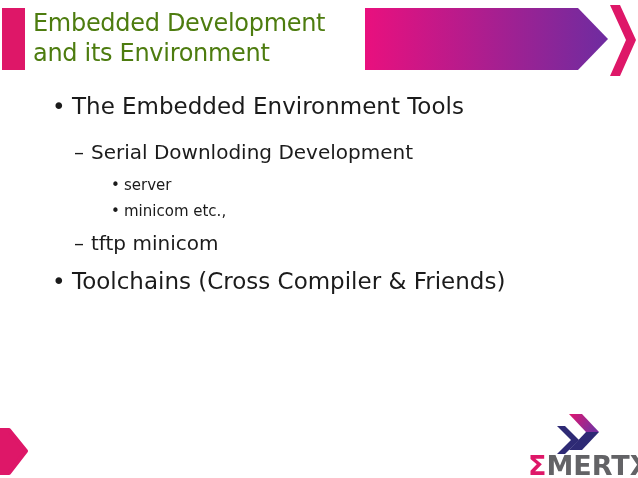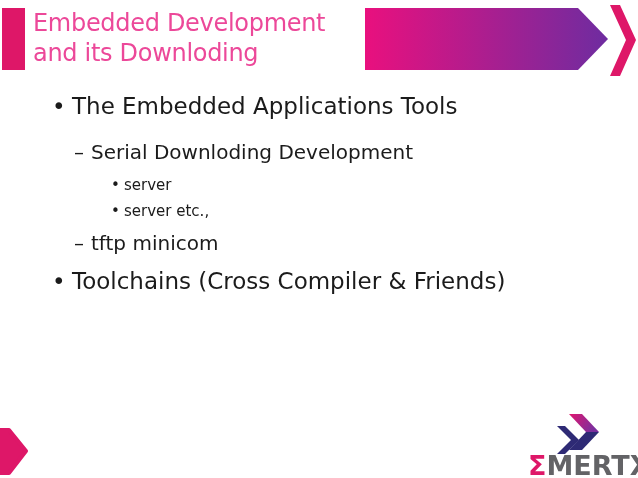--- a/index.html
+++ b/index.html
@@ -18,21 +18,21 @@
     position: absolute;
     left: 2px; top: 8px;
     width: 23px; height: 62px;
   }
   .slide-title {
     position: absolute;
     left: 33px; top: 8px;
     font-size: 24px;
     line-height: 30px;
     letter-spacing: -0.3px;
-    color: #ec4899;
+    color: #4d7c0f;
     white-space: nowrap;
   }
   .banner-svg {
     position: absolute;
     left: 362px; top: 0;
   }
 
   
   .bullet-line {
     position: absolute;
@@ -78,52 +78,52 @@
 <body>
 
 <div class="slide">
 
   <svg class="title-accent" width="23" height="62" viewBox="0 0 23 62">
     <rect x="0" y="0" width="23" height="62" fill="#DE1768"></rect>
   </svg>
 
   <div class="slide-title">
     <div>Embedded Development</div>
-    <div>and its Downloding</div>
+    <div>and its Environment</div>
   </div>
 
   <svg class="banner-svg" width="276" height="80" viewBox="0 0 276 80">
     <defs>
       <linearGradient id="bannerGrad" x1="0" y1="0" x2="1" y2="0">
         <stop offset="0" stop-color="#E9107E"></stop>
         <stop offset="1" stop-color="#6E2CA0"></stop>
       </linearGradient>
     </defs>
     <polygon points="3,8 216,8 246,39 216,70 3,70" fill="url(#bannerGrad)"></polygon>
     <polygon points="248,5 258,5 274,40 258,76 248,76 264,40" fill="#DE1768"></polygon>
   </svg>
 
   <div class="bullet-line lvl1" style="left:52px; top:93px;">
     <span class="marker">•</span>
-    <span>The Embedded Applications Tools</span>
+    <span>The Embedded Environment Tools</span>
   </div>
 
   <div class="bullet-line lvl2" style="left:74px; top:140px;">
     <span class="marker">–</span>
     <span>Serial Downloding Development</span>
   </div>
 
   <div class="bullet-line lvl3" style="left:111px; top:176px;">
     <span class="marker">•</span>
     <span>server</span>
   </div>
 
   <div class="bullet-line lvl3" style="left:111px; top:202px;">
     <span class="marker">•</span>
-    <span>server etc.,</span>
+    <span>minicom etc.,</span>
   </div>
 
   <div class="bullet-line lvl2" style="left:74px; top:231px;">
     <span class="marker">–</span>
     <span>tftp minicom</span>
   </div>
 
   <div class="bullet-line lvl1" style="left:52px; top:268px;">
     <span class="marker">•</span>
     <span>Toolchains (Cross Compiler &amp; Friends)</span>

